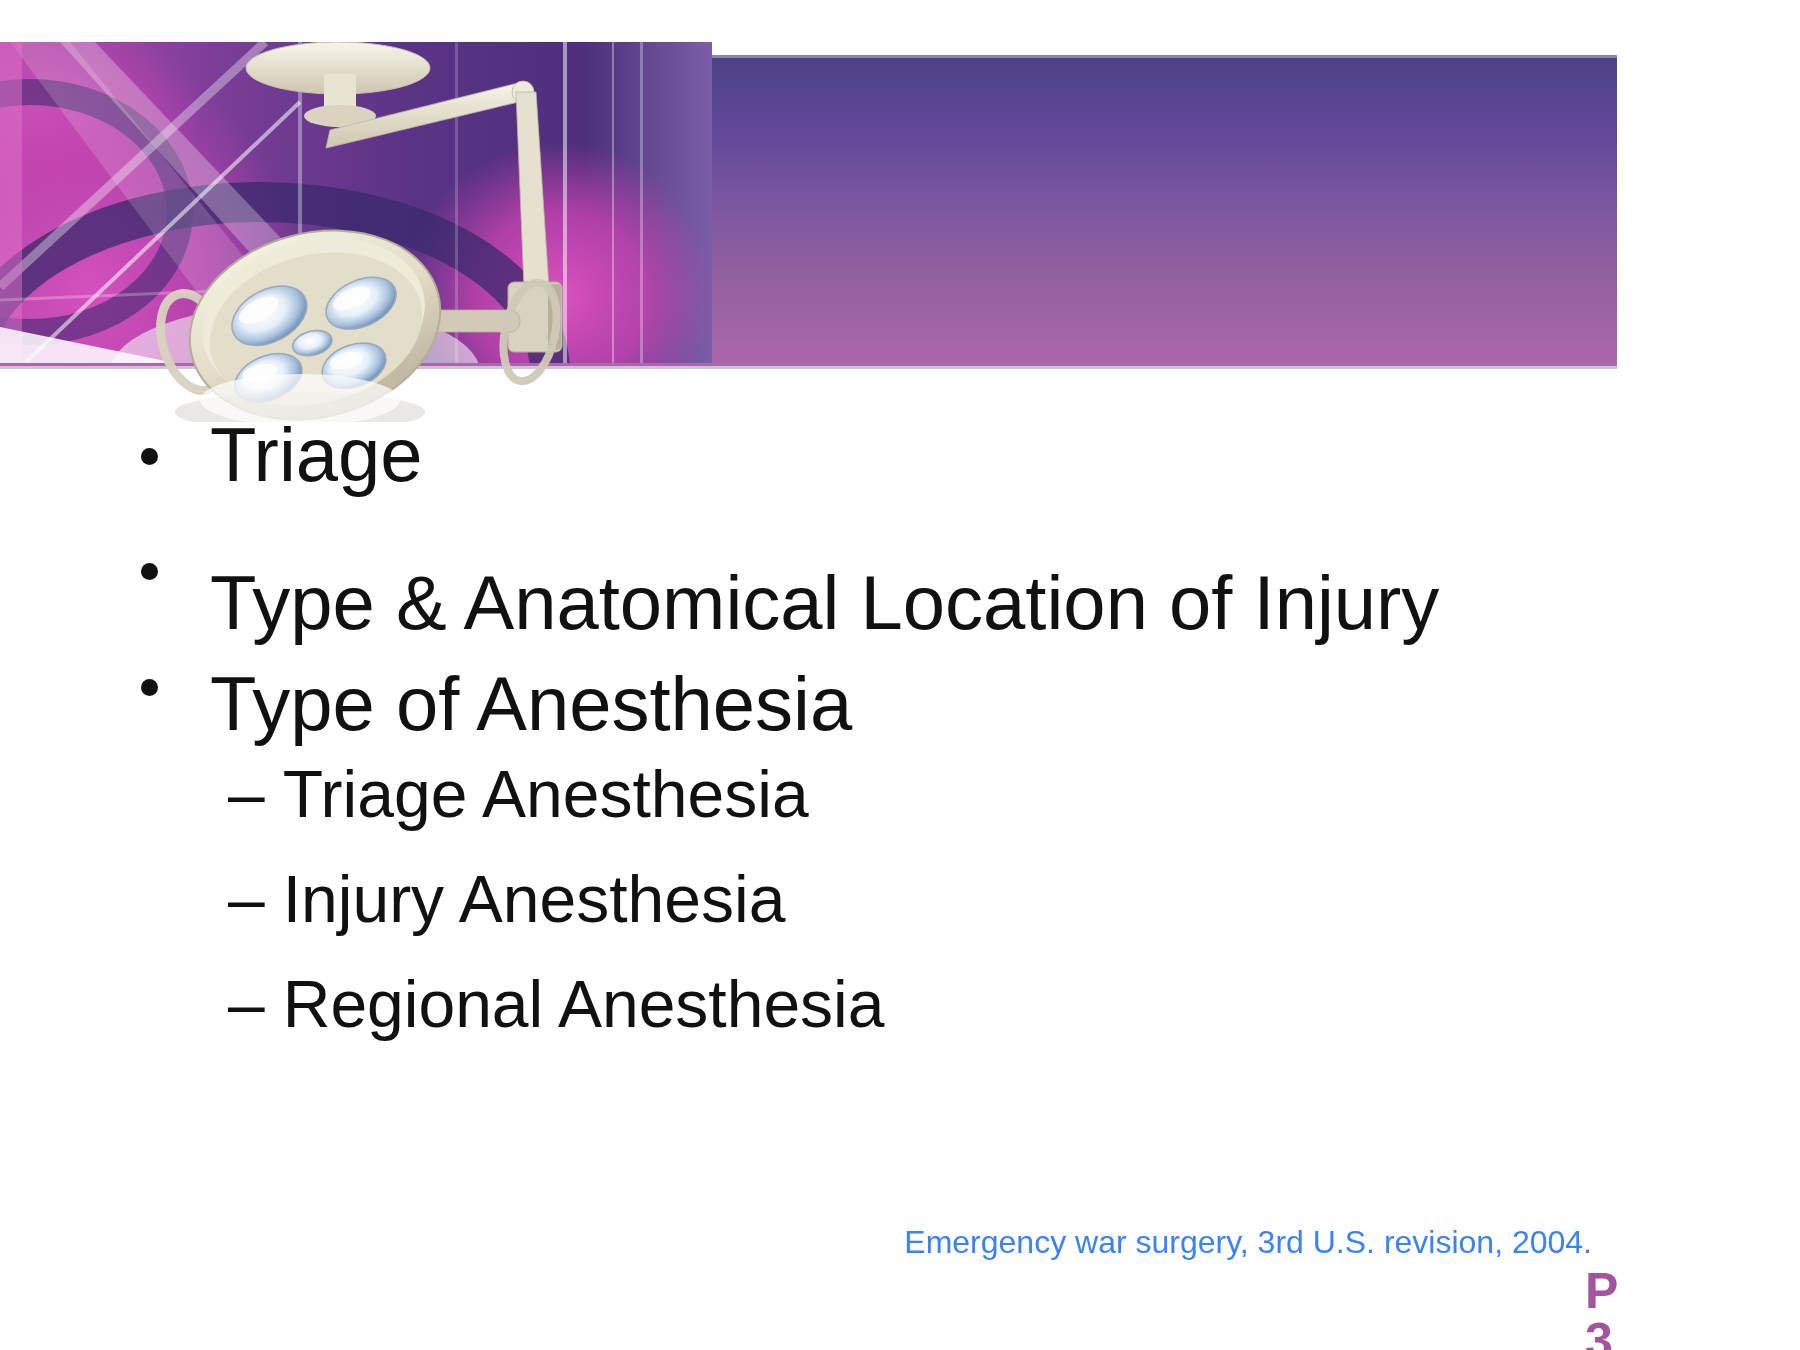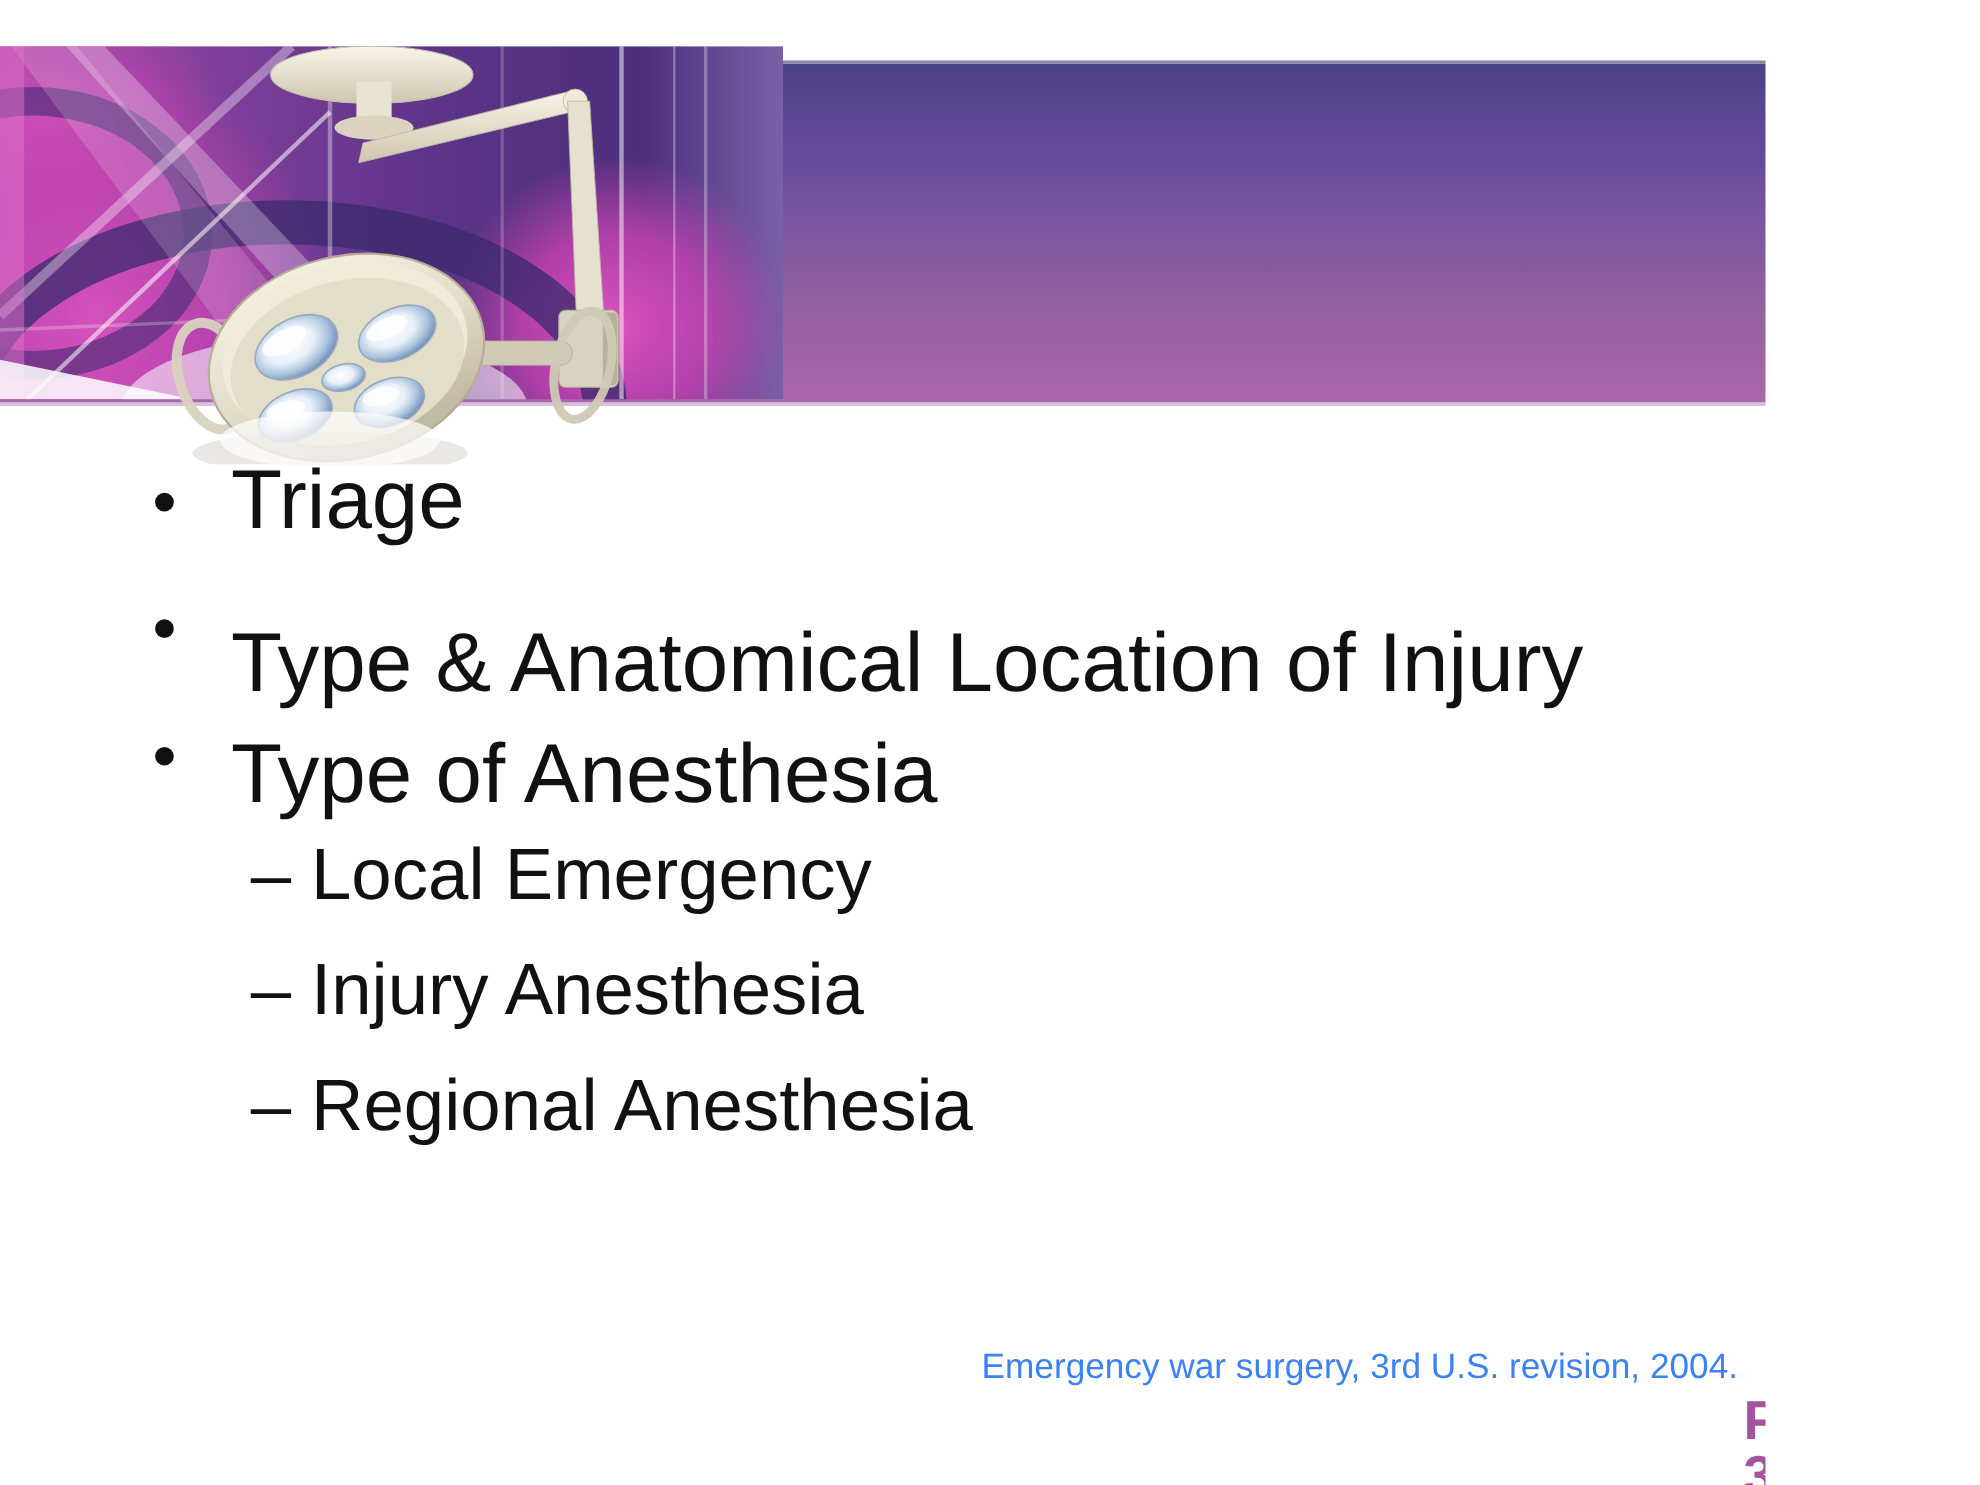--- a/index.html
+++ b/index.html
@@ -3,20 +3,21 @@
 <meta charset="utf-8">
 <style>
   html,body{margin:0;padding:0;background:#ffffff;}
   .slide{
     position:relative;
     width:1605px;height:1350px;
     background:#ffffff;
     overflow:hidden;
     font-family:"Liberation Sans", sans-serif;
     color:#111111;
+    padding-left:12px;
   }
   
   .band{
     position:absolute;left:0;top:55px;width:1800px;height:308px;
     background:linear-gradient(to bottom,#4c4287 0%,#63499a 25%,#7b57a0 48%,#91609f 70%,#a565a8 92%,#aa68ac 100%);
     border-top:3px solid #8b84ad;
     border-bottom:3px solid #d5bfdb;
   }
   .lamp-photo{
     position:absolute;left:0;top:42px;width:712px;height:380px;
@@ -163,21 +164,21 @@
     <span>Type &amp; Anatomical Location of Injury</span>
   </div>
 
   <div class="dot d3"></div>
   <div class="line lvl1 t3">
     <span>Type of Anesthesia</span>
   </div>
 
   <div class="line lvl2 s1">
     <span>–</span>
-    <span>Local Emergency</span>
+    <span>Triage Anesthesia</span>
   </div>
 
   <div class="line lvl2 s2">
     <span>–</span>
     <span>Injury Anesthesia</span>
   </div>
 
   <div class="line lvl2 s3">
     <span>–</span>
     <span>Regional Anesthesia</span>

